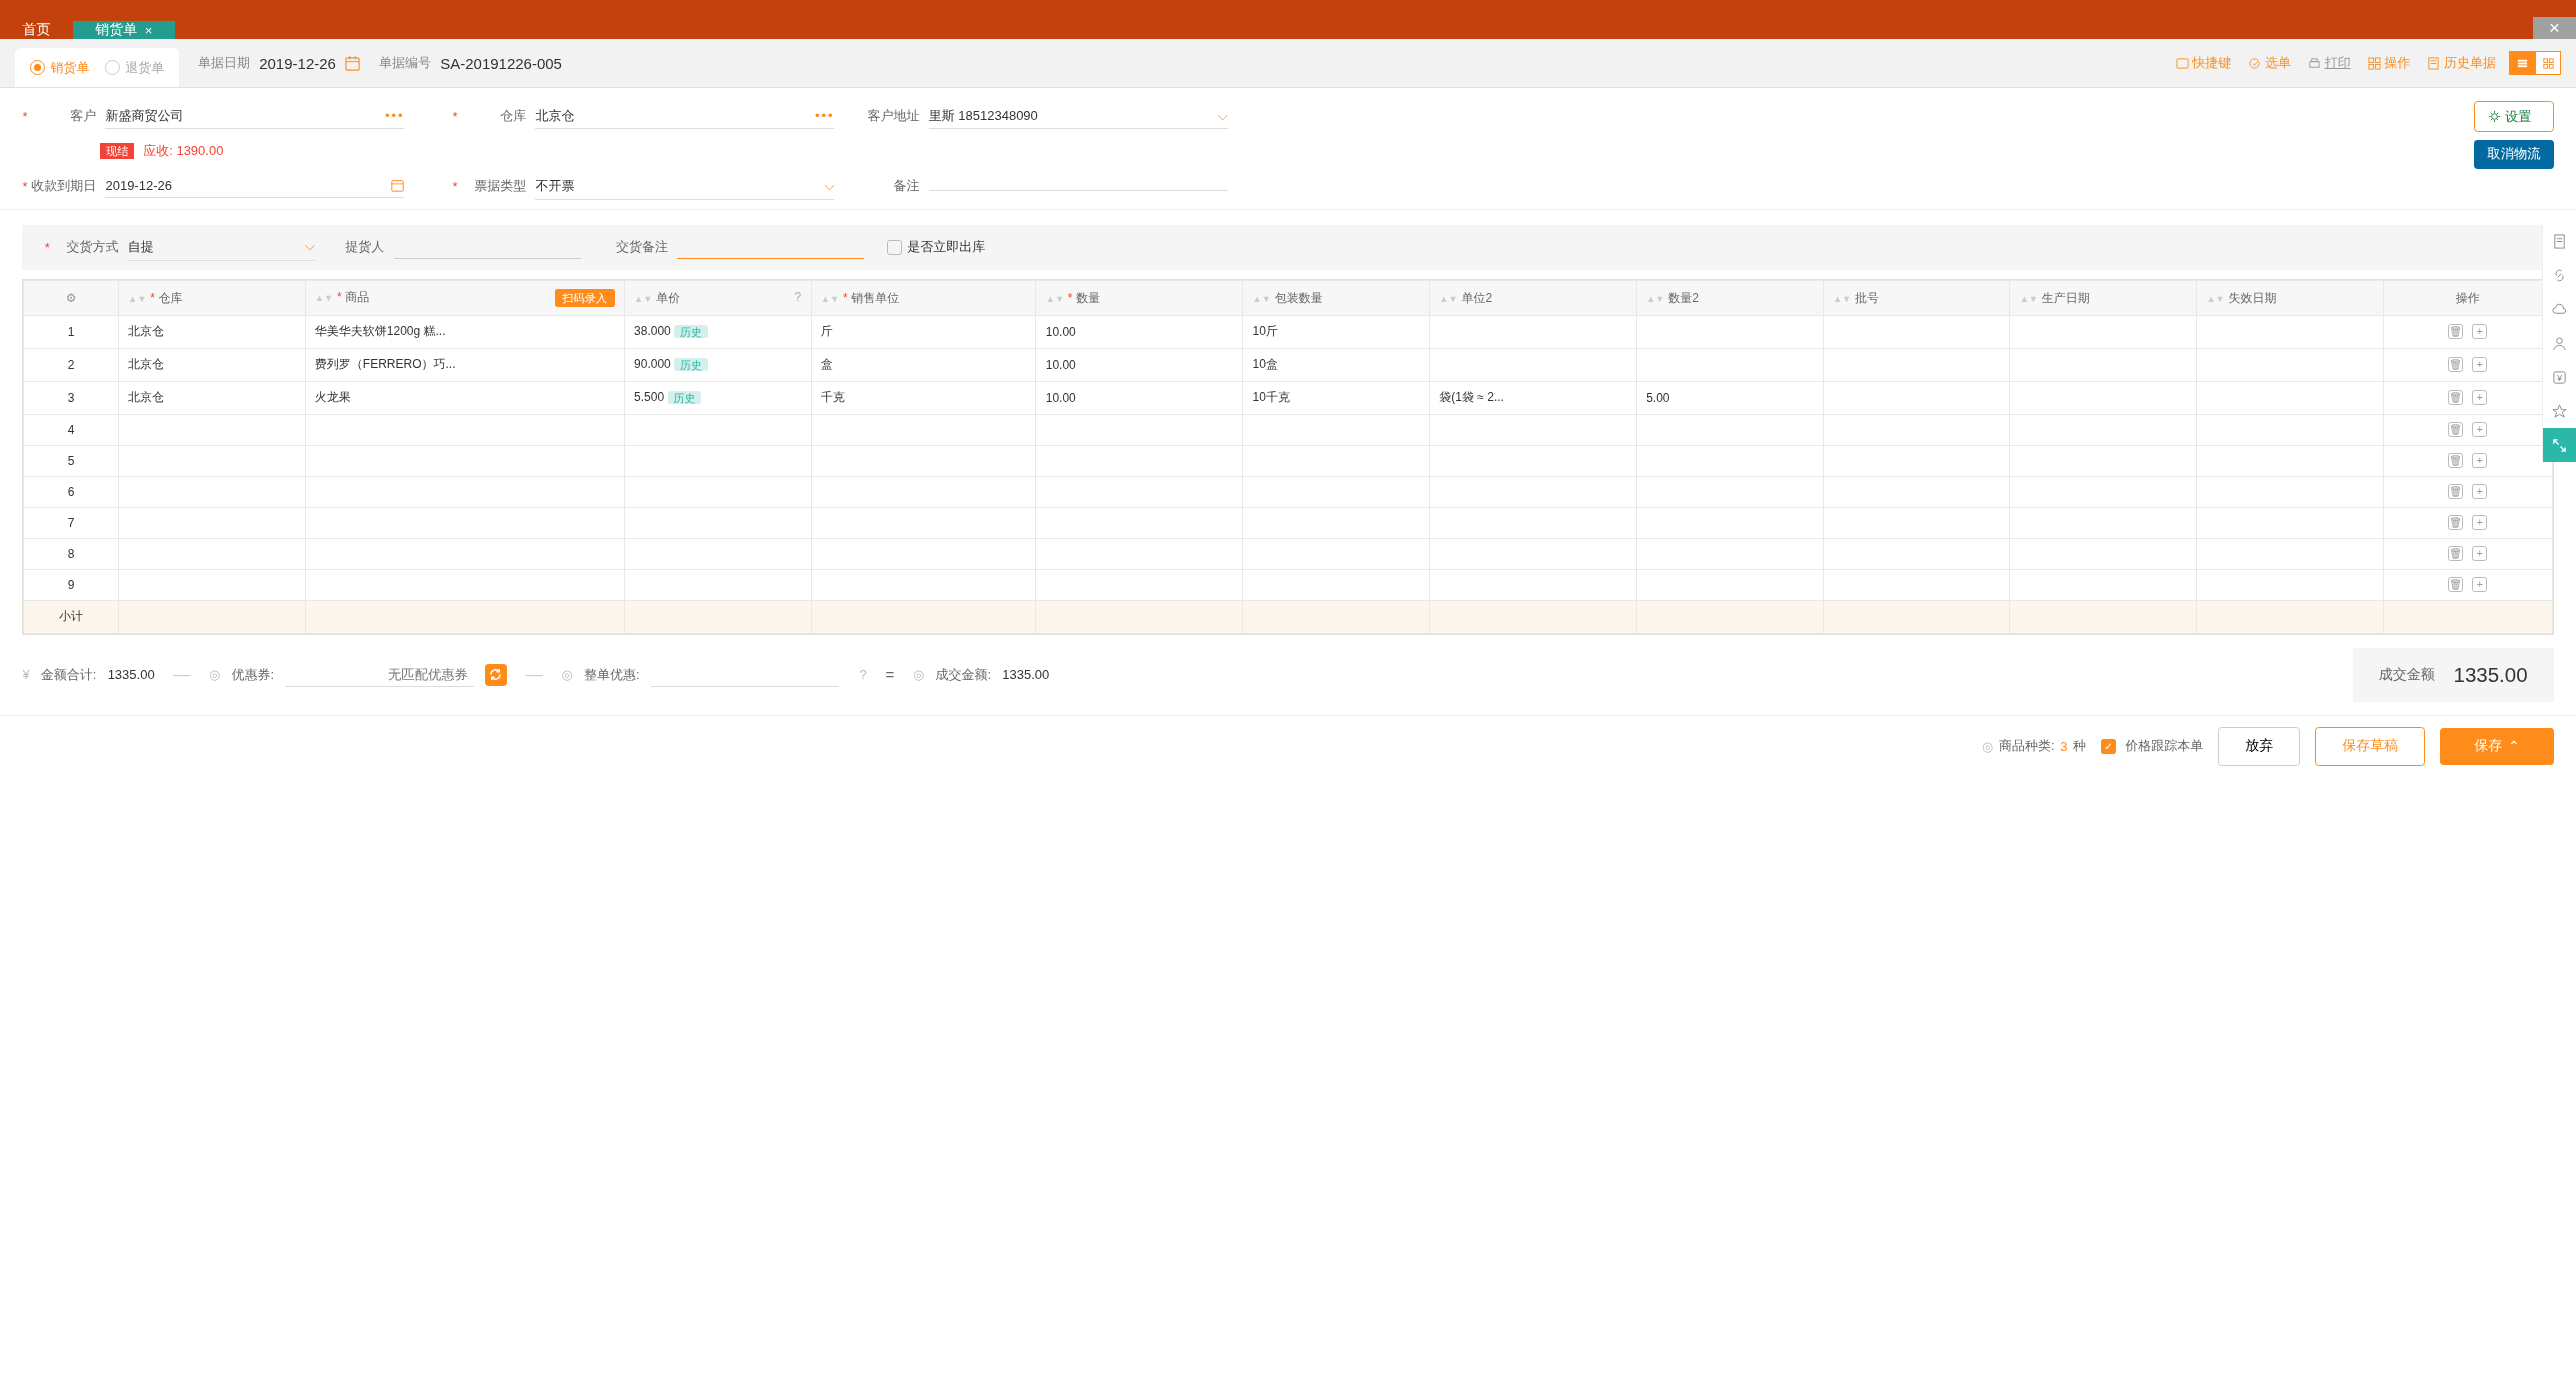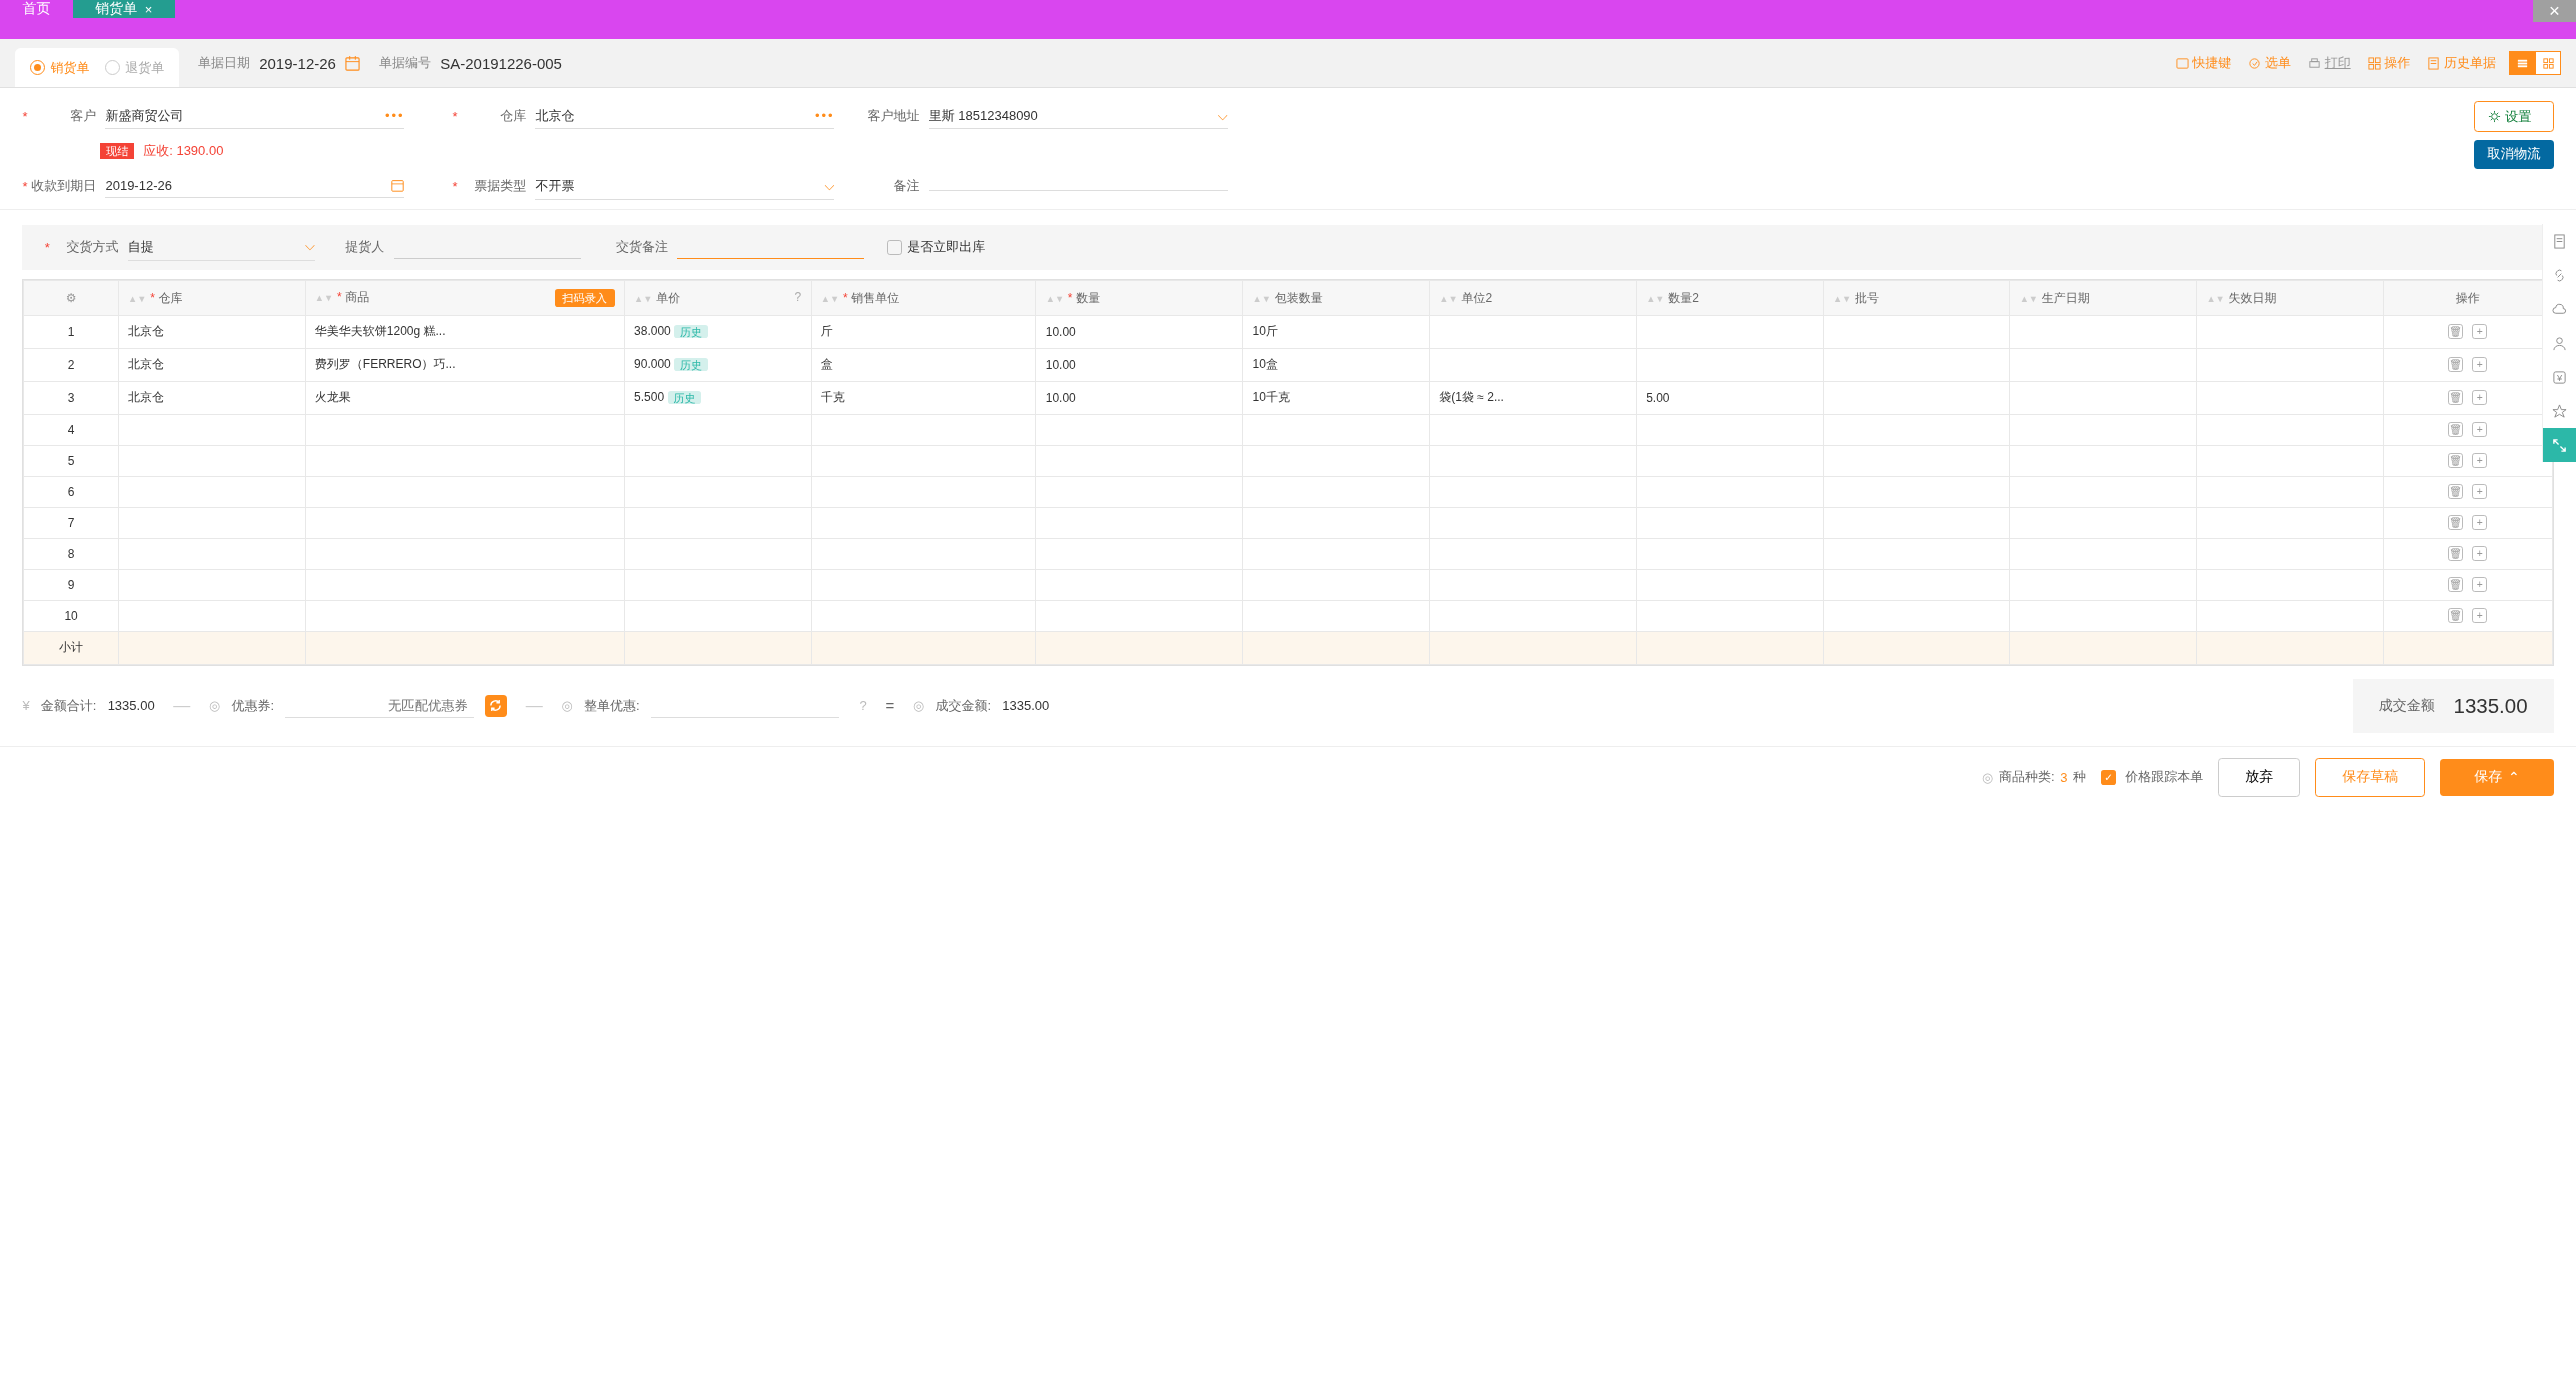--- a/index.html
+++ b/index.html
@@ -1,19 +1,19 @@
 <!DOCTYPE html>
 <html style="font-size:15px"><head>
 <meta charset="utf-8">
 <style>
 * { box-sizing: border-box; margin: 0; padding: 0; }
 body { font-family: -apple-system, "Helvetica Neue", Arial, sans-serif; font-size: 13px; color: #333; background: #fff; }
 
 
-.topbar { background: #d946ef; height: 39px; display: flex; align-items: flex-start; }
+.topbar { background: #c2410c; height: 39px; display: flex; align-items: flex-end; }
 .tab { padding: 0 22.4px; display: flex; align-items: center; color: #fff; cursor: pointer; font-size: 14px; }
 .tab.active { background: #249d90; }
 .tab-close { margin-left: 7.5px; font-size: 13px; }
 .topbar-spacer { flex: 1; }
 .topbar-close { width: 43px; display: flex; align-items: center; justify-content: center; background: #a0a0a0; color: #fff; cursor: pointer; font-size: 18.7px; }
 
 
 .subtab-row { background: #f2f2f2; height: 49px; display: flex; align-items: center; padding: 0 15px; border-bottom: 0.9px solid #e0e0e0; }
 .subtab-group { background: #fff; border-radius: 5.6px 5.6px 0 0; padding: 7.5px 15px; display: flex; gap: 15px; align-items: center; margin-top: 9.3px; height: 39px; }
 .radio-item { display: flex; align-items: center; gap: 5.6px; cursor: pointer; }
@@ -485,40 +485,20 @@
     <td></td>
     <td></td>
     <td></td>
     <td class="center">
       <div class="row-op">
         <span class="row-op-ic">🗑</span>
         <span class="row-op-ic">+</span>
       </div>
     </td>
         </tr>
-        <tr>
-    <td class="center">10</td>
-    <td></td>
-    <td></td>
-    <td></td>
-    <td></td>
-    <td></td>
-    <td></td>
-    <td></td>
-    <td></td>
-    <td></td>
-    <td></td>
-    <td></td>
-    <td class="center">
-      <div class="row-op">
-        <span class="row-op-ic">🗑</span>
-        <span class="row-op-ic">+</span>
-      </div>
-    </td>
-        </tr>
       </tbody>
 <tfoot>
 <tr class="subtotal-row">
   <td class="center">小计</td>
   <td></td>
           <td></td>
           <td></td>
           <td></td>
           <td></td>
           <td></td>

